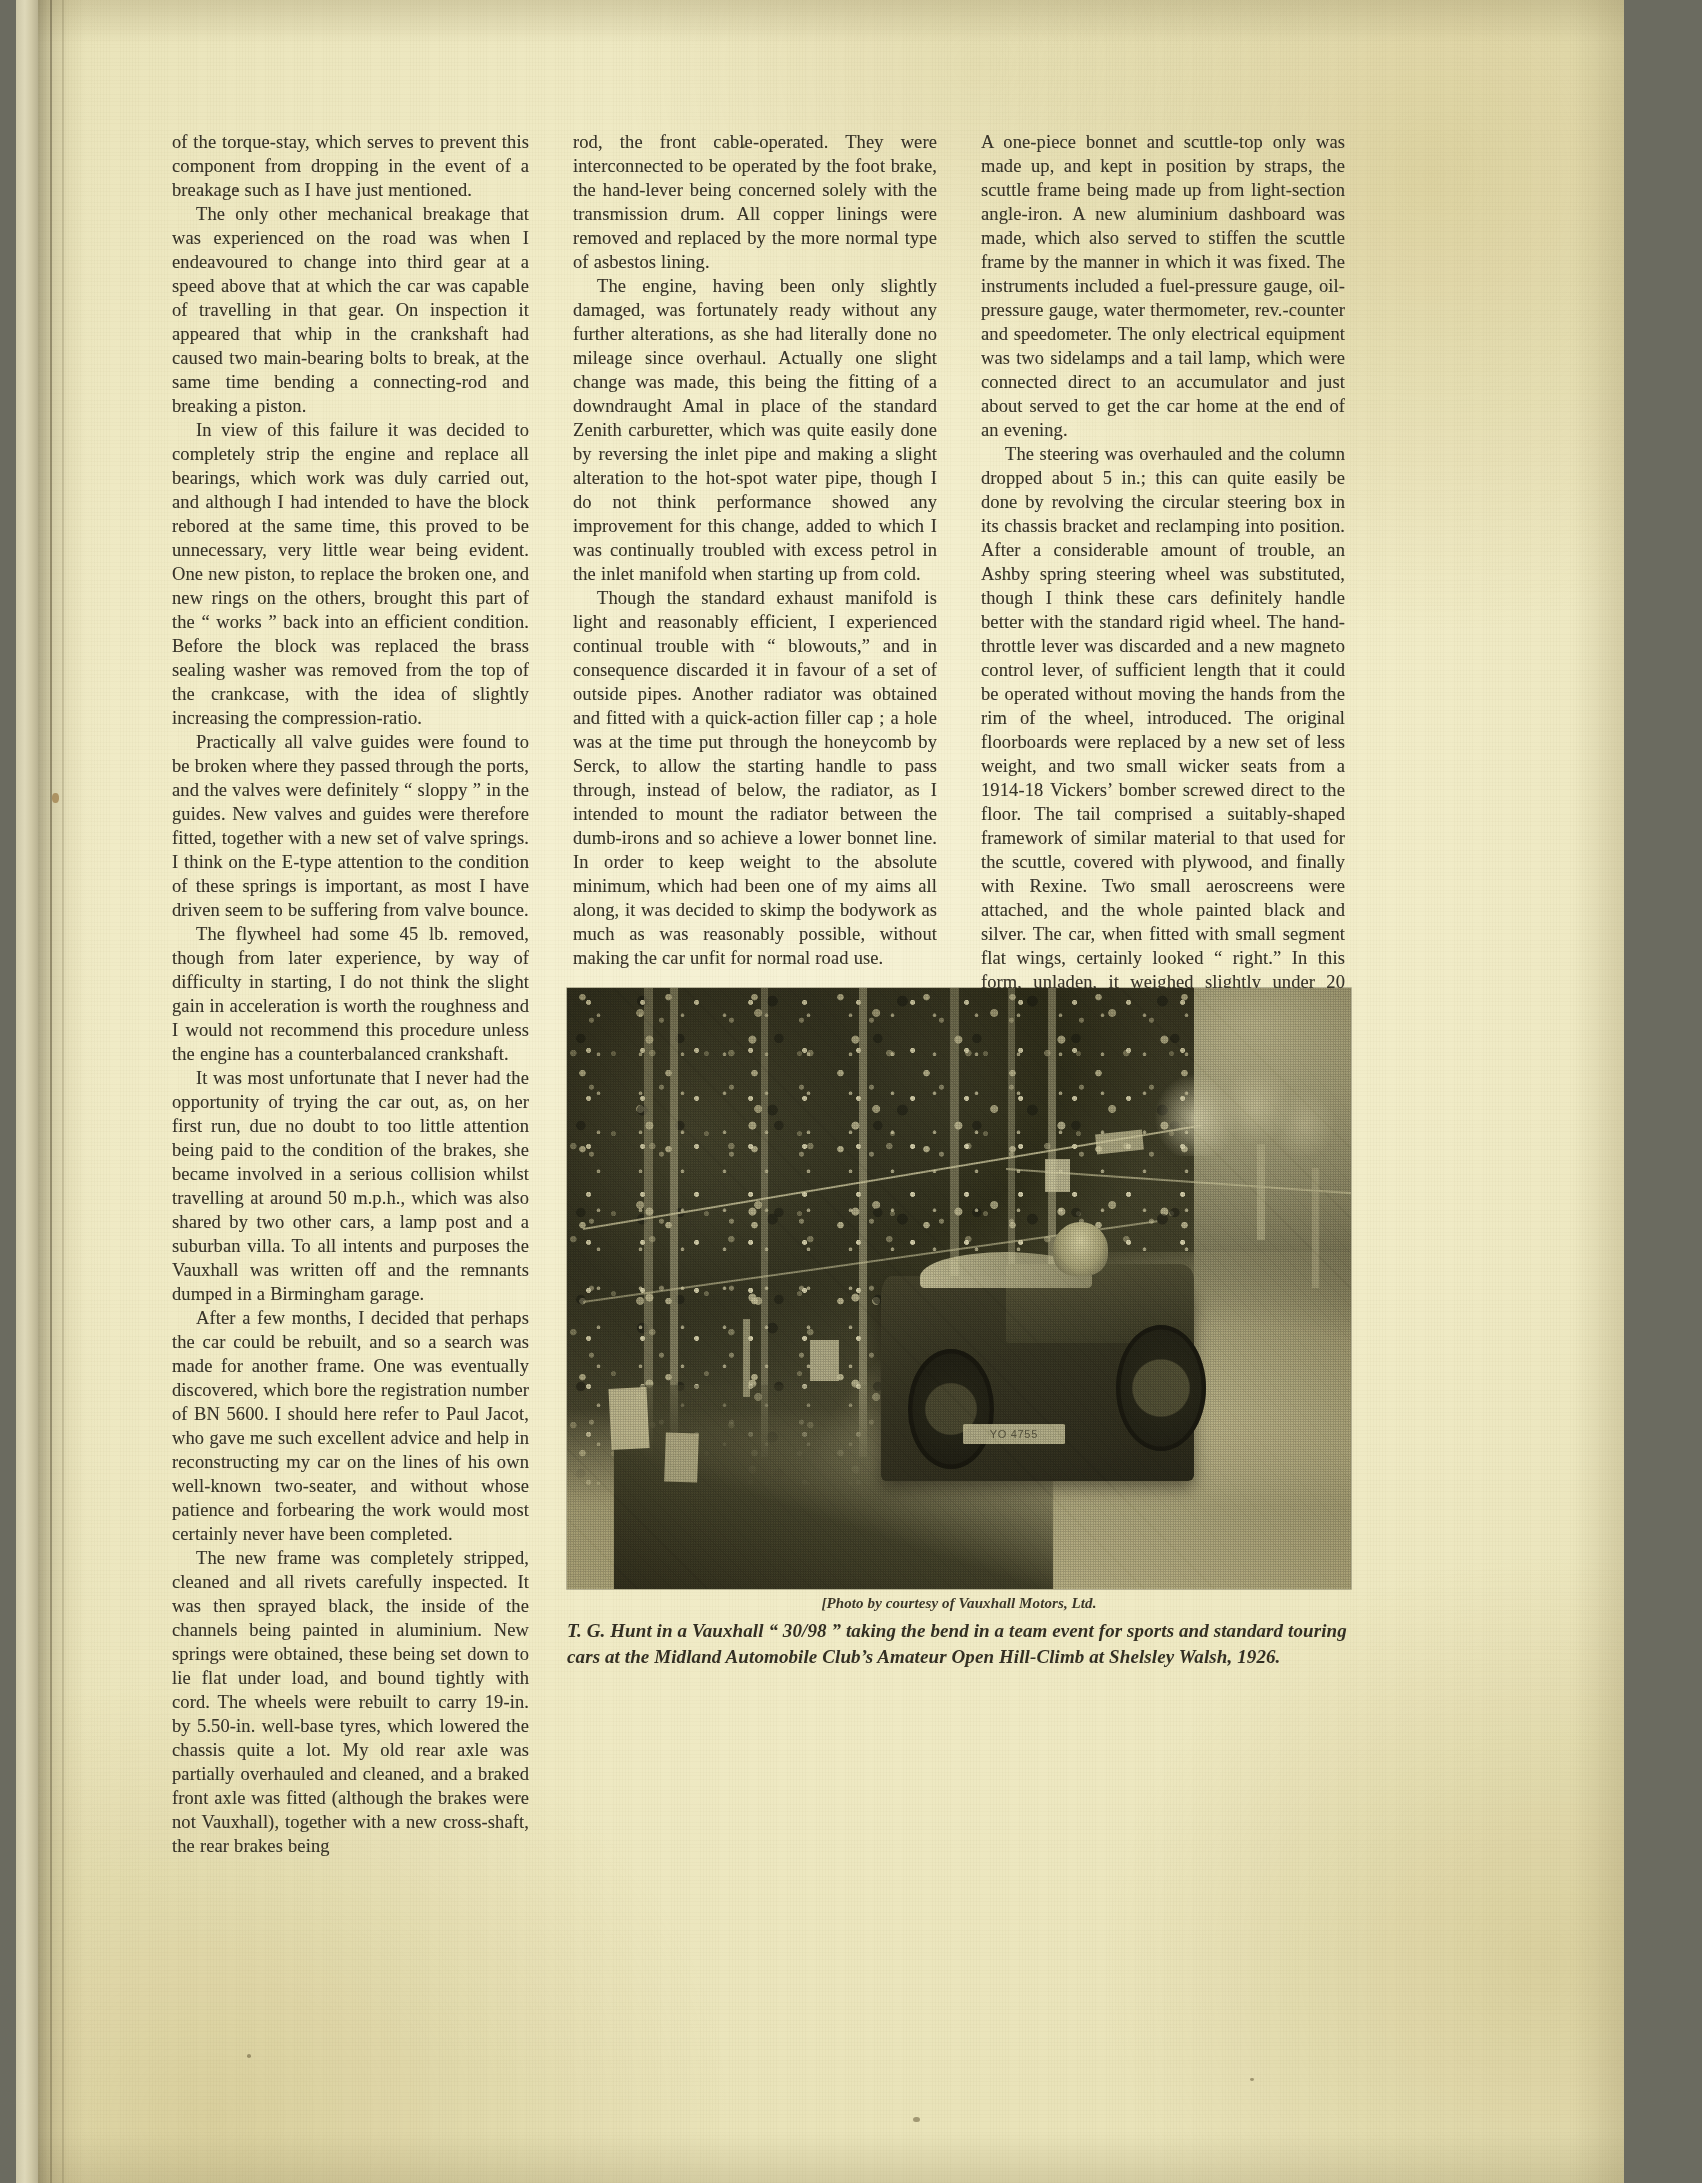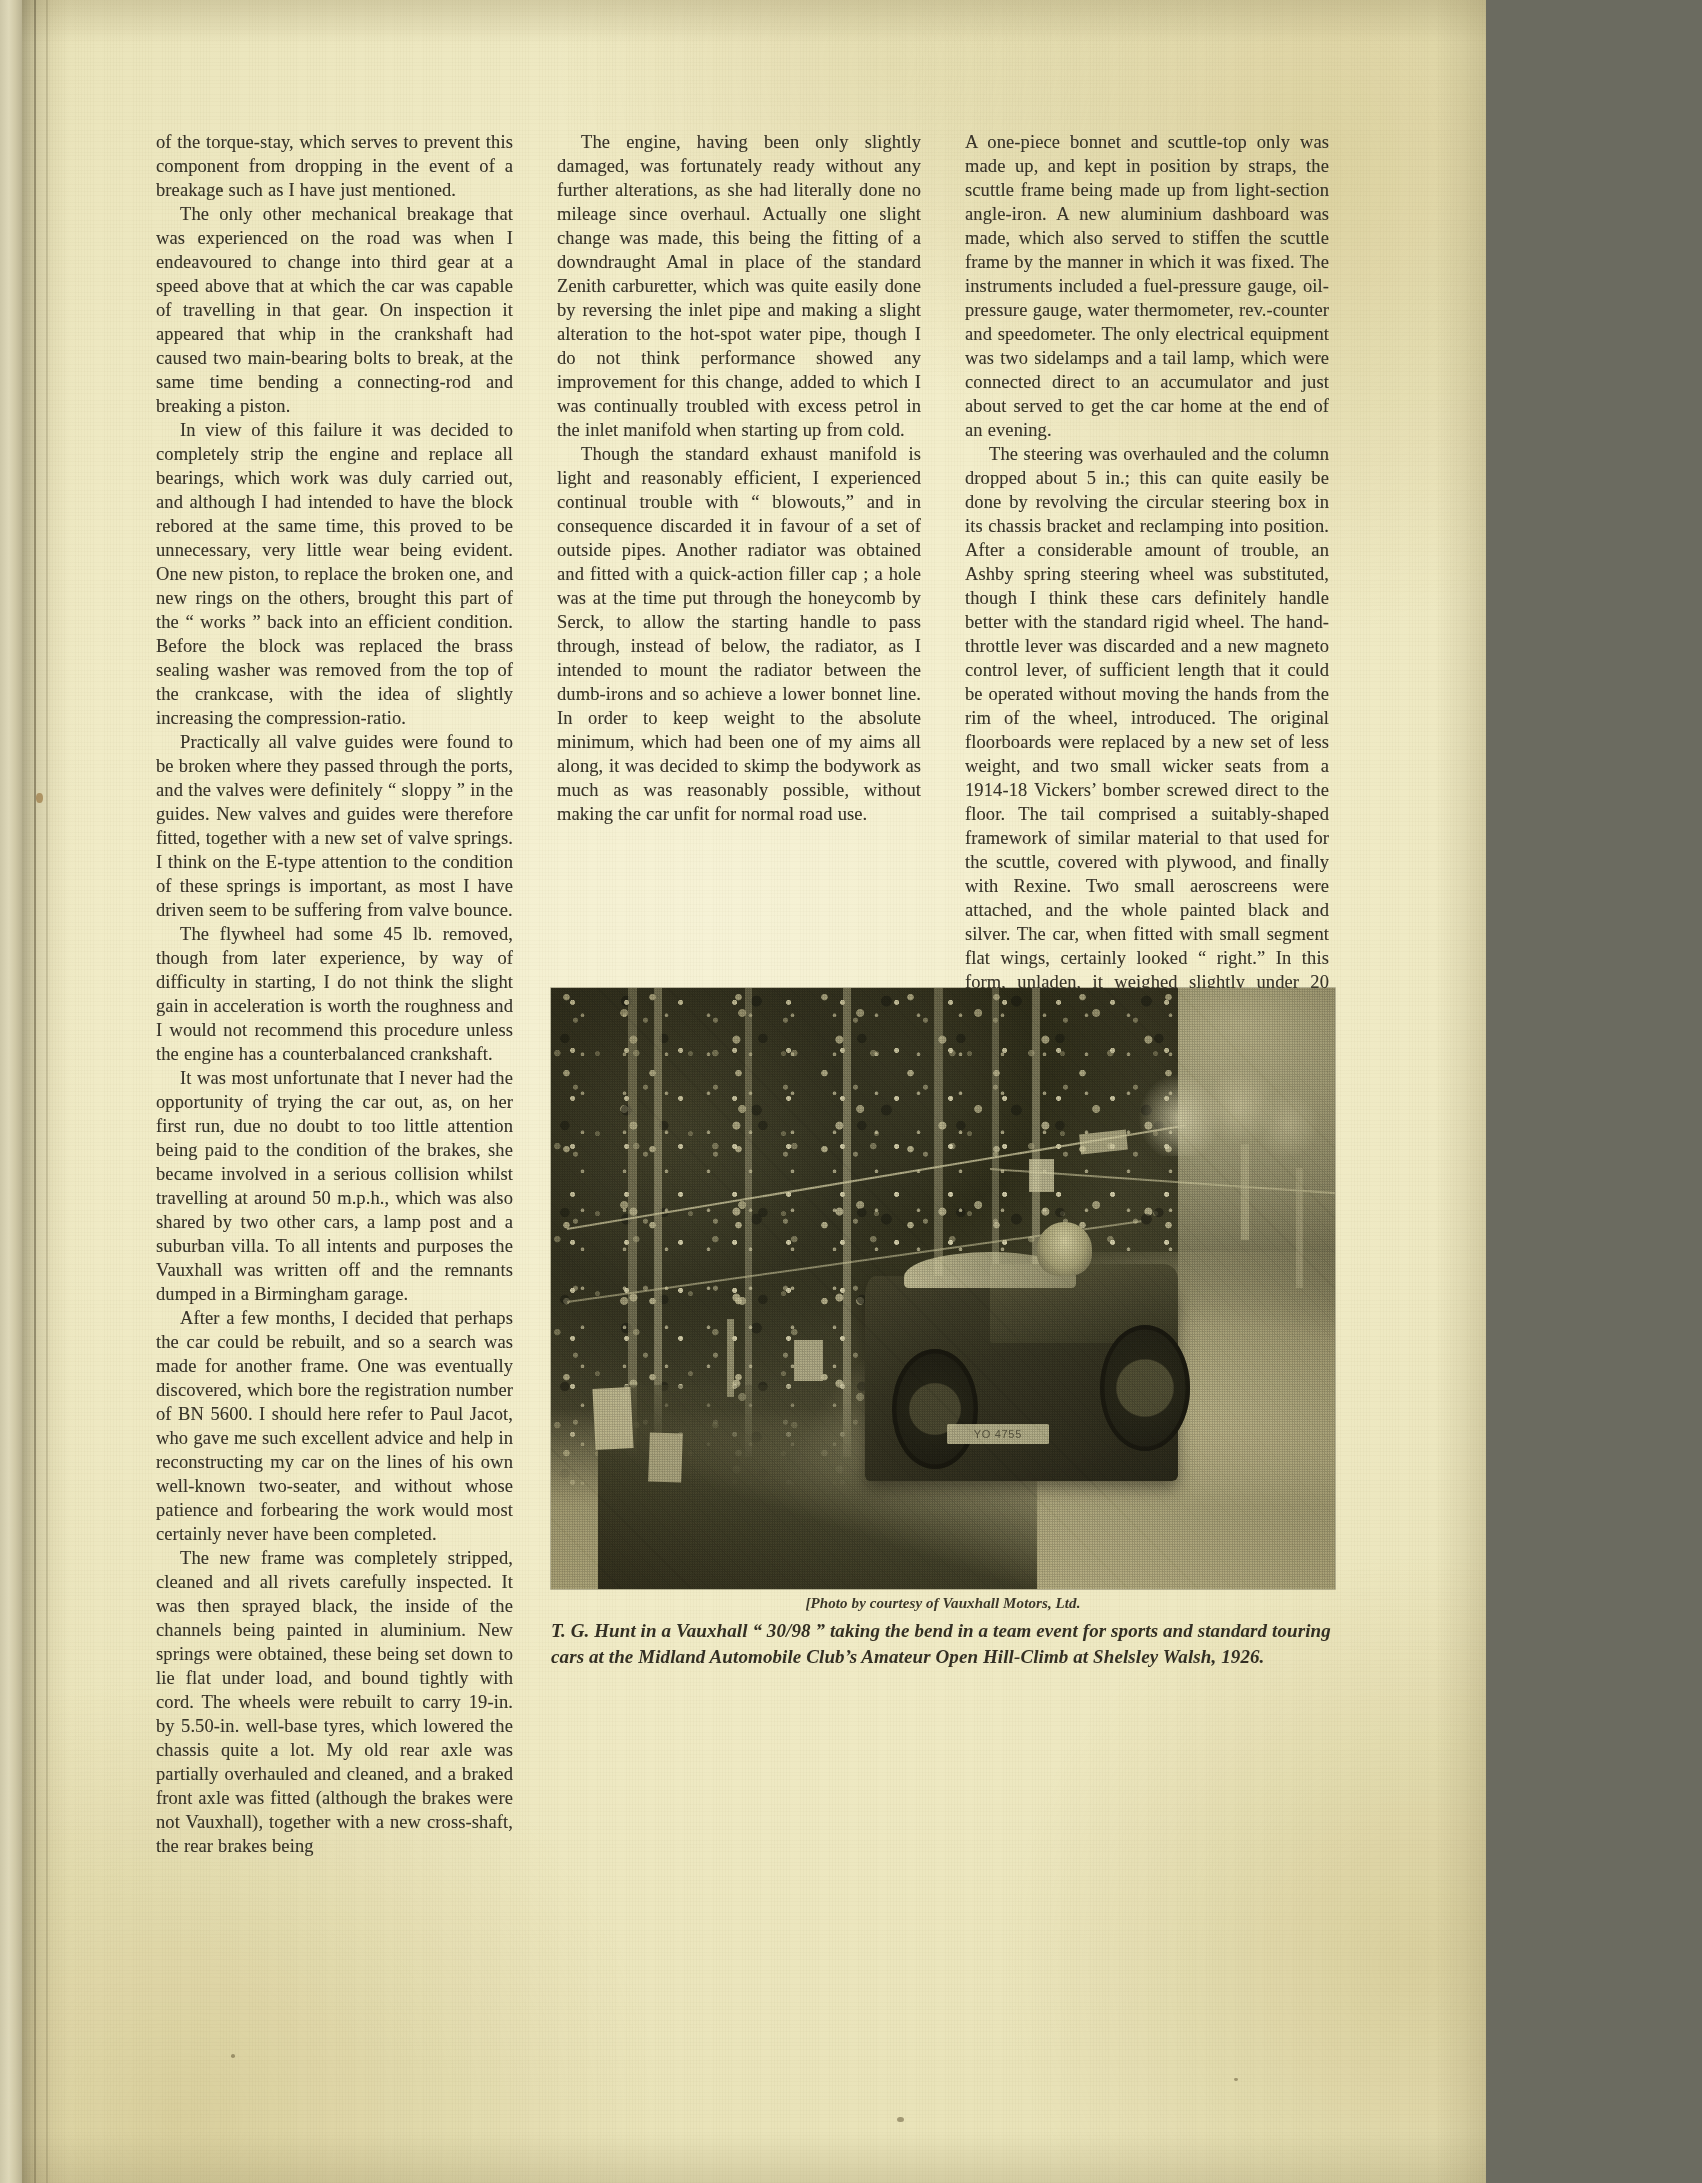--- a/index.html
+++ b/index.html
@@ -4,25 +4,26 @@
 <title>Vintage Motoring Magazine Page</title>
 <style>
   html, body {
     margin: 0;
     padding: 0;
     background: #6b6b60;
   }
 
   #page {
     position: relative;
-    width: 1486px;
+    width: 1608px;
     height: 2183px;
     overflow: hidden;
     background: #fdba74;
     font-family: "Liberation Serif", "DejaVu Serif", serif;
+    margin-left: 16px;
   }
 
   
   .paper-base {
     position: absolute;
     inset: 0;
     background:
       radial-gradient(ellipse 70% 55% at 48% 42%, #f6f2d6 0%, #f1ecc8 55%, #e9e3b9 100%);
   }
   .paper-warm {
@@ -429,20 +430,21 @@
       <p>The only other mechanical breakage that was experienced on the road was when I endeavoured to change into third gear at a speed above that at which the car was capable of travelling in that gear. On inspection it appeared that whip in the crankshaft had caused two main-bearing bolts to break, at the same time bending a connecting-rod and breaking a piston.</p>
       <p>In view of this failure it was decided to completely strip the engine and replace all bearings, which work was duly carried out, and although I had intended to have the block rebored at the same time, this proved to be unnecessary, very little wear being evident. One new piston, to replace the broken one, and new rings on the others, brought this part of the “ works ” back into an efficient condition. Before the block was replaced the brass sealing washer was removed from the top of the crankcase, with the idea of slightly increasing the compression-ratio.</p>
       <p>Practically all valve guides were found to be broken where they passed through the ports, and the valves were definitely “ sloppy ” in the guides. New valves and guides were therefore fitted, together with a new set of valve springs. I think on the E-type attention to the condition of these springs is important, as most I have driven seem to be suffering from valve bounce.</p>
       <p>The flywheel had some 45 lb. removed, though from later experience, by way of difficulty in starting, I do not think the slight gain in acceleration is worth the roughness and I would not recommend this procedure unless the engine has a counterbalanced crankshaft.</p>
       <p>It was most unfortunate that I never had the opportunity of trying the car out, as, on her first run, due no doubt to too little attention being paid to the condition of the brakes, she became involved in a serious collision whilst travelling at around 50 m.p.h., which was also shared by two other cars, a lamp post and a suburban villa. To all intents and purposes the Vauxhall was written off and the remnants dumped in a Birmingham garage.</p>
       <p>After a few months, I decided that perhaps the car could be rebuilt, and so a search was made for another frame. One was eventually discovered, which bore the registration number of BN 5600. I should here refer to Paul Jacot, who gave me such excellent advice and help in reconstructing my car on the lines of his own well-known two-seater, and without whose patience and forbearing the work would most certainly never have been completed.</p>
       <p>The new frame was completely stripped, cleaned and all rivets carefully inspected. It was then sprayed black, the inside of the channels being painted in aluminium. New springs were obtained, these being set down to lie flat under load, and bound tightly with cord. The wheels were rebuilt to carry 19-in. by 5.50-in. well-base tyres, which lowered the chassis quite a lot. My old rear axle was partially overhauled and cleaned, and a braked front axle was fitted (although the brakes were not Vauxhall), together with a new cross-shaft, the rear brakes being</p>
     </div>
 
     <div class="col col-mid">
+      <p class="first">rod, the front cable-operated. They were interconnected to be operated by the foot brake, the hand-lever being concerned solely with the transmission drum. All copper linings were removed and replaced by the more normal type of asbestos lining.</p>
       <p>The engine, having been only slightly damaged, was fortunately ready without any further alterations, as she had literally done no mileage since overhaul. Actually one slight change was made, this being the fitting of a downdraught Amal in place of the standard Zenith carburetter, which was quite easily done by reversing the inlet pipe and making a slight alteration to the hot-spot water pipe, though I do not think performance showed any improvement for this change, added to which I was continually troubled with excess petrol in the inlet manifold when starting up from cold.</p>
       <p>Though the standard exhaust manifold is light and reasonably efficient, I experienced continual trouble with “ blowouts,” and in consequence discarded it in favour of a set of outside pipes. Another radiator was obtained and fitted with a quick-action filler cap ; a hole was at the time put through the honeycomb by Serck, to allow the starting handle to pass through, instead of below, the radiator, as I intended to mount the radiator between the dumb-irons and so achieve a lower bonnet line. In order to keep weight to the absolute minimum, which had been one of my aims all along, it was decided to skimp the bodywork as much as was reasonably possible, without making the car unfit for normal road use.</p>
     </div>
 
     <div class="col col-right">
       <p class="first">A one-piece bonnet and scuttle-top only was made up, and kept in position by straps, the scuttle frame being made up from light-section angle-iron. A new aluminium dashboard was made, which also served to stiffen the scuttle frame by the manner in which it was fixed. The instruments included a fuel-pressure gauge, oil-pressure gauge, water thermometer, rev.-counter and speedometer. The only electrical equipment was two sidelamps and a tail lamp, which were connected direct to an accumulator and just about served to get the car home at the end of an evening.</p>
       <p>The steering was overhauled and the column dropped about 5 in.; this can quite easily be done by revolving the circular steering box in its chassis bracket and reclamping into position. After a considerable amount of trouble, an Ashby spring steering wheel was substituted, though I think these cars definitely handle better with the standard rigid wheel. The hand-throttle lever was discarded and a new magneto control lever, of sufficient length that it could be operated without moving the hands from the rim of the wheel, introduced. The original floorboards were replaced by a new set of less weight, and two small wicker seats from a 1914-18 Vickers’ bomber screwed direct to the floor. The tail comprised a suitably-shaped framework of similar material to that used for the scuttle, covered with plywood, and finally with Rexine. Two small aeroscreens were attached, and the whole painted black and silver. The car, when fitted with small segment flat wings, certainly looked “ right.” In this form, unladen, it weighed slightly under 20 cwt., and, theoretically, should, with 90 odd b.h.p., have been able to travel.</p>
     </div>
 
   </div>

